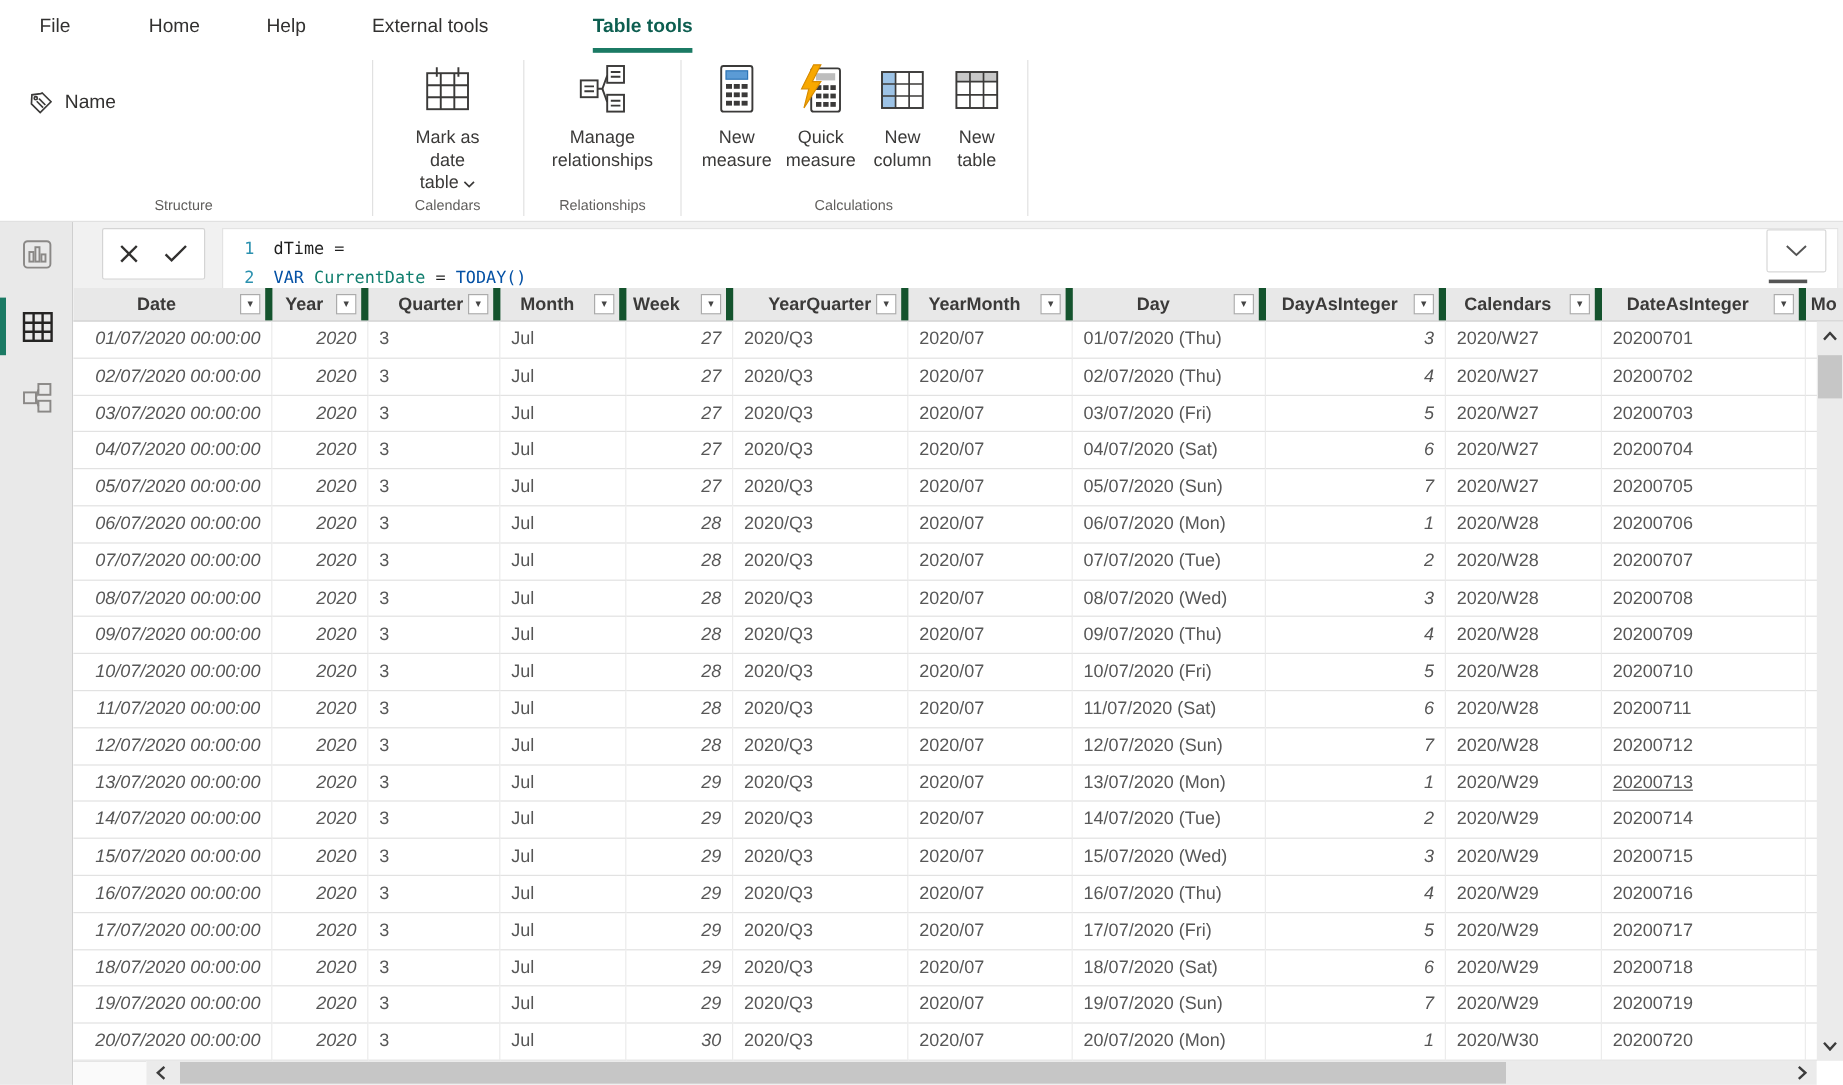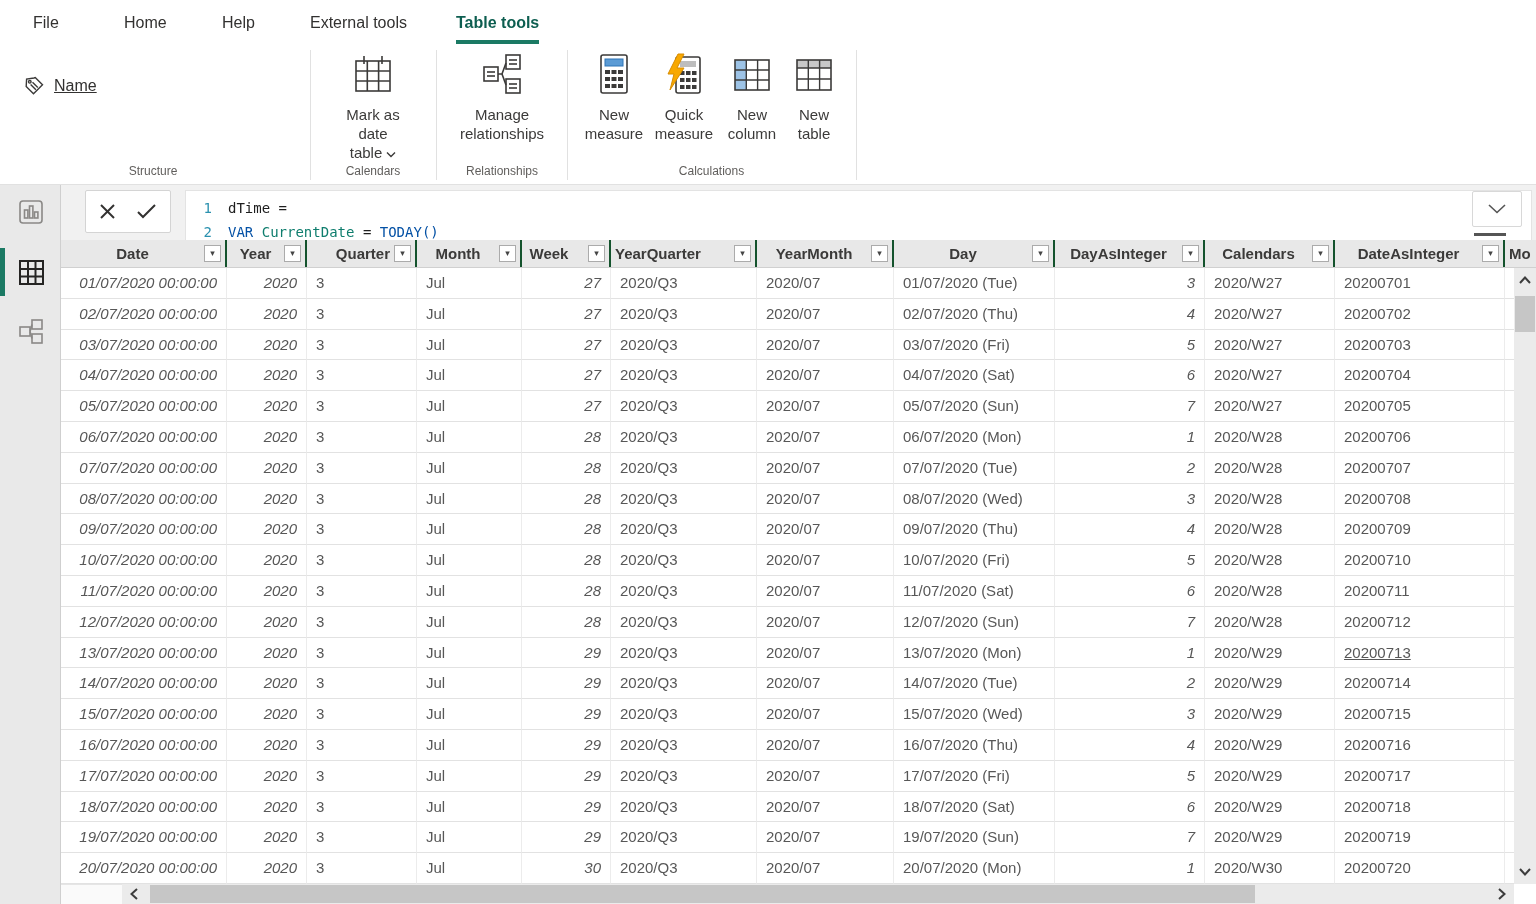--- a/index.html
+++ b/index.html
@@ -8,42 +8,42 @@
 
   
   #ribbon { position:absolute; left:0; top:0; width:1536px; height:185px; background:#fff; border-bottom:1px solid #e1e1e1; }
   .tab { position:absolute; top:0; height:44px; display:flex; align-items:flex-end; padding-bottom:12px; font-size:16px; color:#323130; cursor:pointer; }
   .tab.active { color:#0d5e50; font-weight:bold; }
   .tab.active::after { content:""; position:absolute; left:0; right:0; bottom:0; height:4px; background:#1b7a64; }
   .rgroup-label { position:absolute; top:164px; font-size:12px; color:#605e5c; text-align:center; }
   .vsep { position:absolute; top:50px; height:130px; width:1px; background:#e1e1e1; }
   .ribbon-btn { position:absolute; top:52px; display:flex; flex-direction:column; align-items:center; cursor:pointer; color:#3b3a39; }
   .ribbon-btn .lbl { font-size:15px; line-height:19px; text-align:center; color:#3b3a39; }
-  .name-row { position:absolute; left:22px; top:74px; display:flex; align-items:center;text-decoration:underline; }
+  .name-row { position:absolute; left:22px; top:74px; display:flex; align-items:center; }
   .name-row .nlabel { font-size:16px; margin:0 10px 0 8px; color:#323130; }
   #name-input { width:190px; height:33px; border:1px solid #7a7a7a; background:#fff; font-size:15px; padding:0 9px; font-family:"Liberation Sans",sans-serif; color:#252423; }
   .chev { display:inline-block; margin-left:4px; }
 
   
   #sidebar { position:absolute; left:0; top:185px; width:61px; bottom:0; background:#e9e9e9; border-right:1px solid #cfcfcf; }
   .side-icon { position:absolute; left:16px; width:30px; height:30px; display:flex; align-items:center; justify-content:center; cursor:pointer; }
   #active-bar { position:absolute; left:0; top:63px; width:5px; height:48px; background:#1b7a64; }
   #formula-row { position:absolute; left:61px; top:185px; right:0; height:55px; background:#f1f1f1; overflow:hidden; }
   #fx-buttons { position:absolute; left:24px; top:5px; width:86px; height:43px; background:#fff; border:1px solid #d4d4d4; border-radius:2px; display:flex; align-items:center; justify-content:center; gap:20px; }
   #fx-field { position:absolute; left:124px; top:5px; right:4px; height:62px; background:#fff; border:1px solid #e3e3e3; padding-top:5px; }
   .fx-line { display:flex; font-family:"DejaVu Sans Mono", monospace; font-size:14px; line-height:24px; }
   .fx-num { width:26px; text-align:right; color:#2b91af; }
   .fx-code { margin-left:16px; white-space:pre; }
   #fx-expand { position:absolute; right:14px; top:6px; width:50px; height:36px; background:#fff; border:1px solid #d8d8d8; border-radius:2px; display:flex; align-items:center; justify-content:center; cursor:pointer; }
   #fx-grip { position:absolute; right:30px; top:48px; width:32px; height:3px; background:#555; }
 
   
   #grid { position:absolute; left:61px; top:240px; right:0; bottom:0; background:#fff; overflow:hidden; }
   #ghead { display:flex; height:28px; background:#e8e8e8; border-bottom:1px solid #d0d0d0; }
-  .hcell { display:flex; align-items:center; border-right:2px solid #14532d; flex:none; }
+  .hcell { display:flex; align-items:center; border-right:6px solid #14532d; flex:none; }
   .hcell .hlabel { flex:1; text-align:center; font-weight:bold; font-size:15px; color:#3b3a39; overflow:hidden; white-space:nowrap; padding:0 4px; }
   .filter-btn { width:17px; height:17px; background:#fff; border:1px solid #ababab; margin-right:4px; display:flex; align-items:center; justify-content:center; flex:none; cursor:pointer; }
   .filter-btn span { font-size:9px; color:#444; line-height:9px; }
   .grow { display:flex; height:30.8px; }
   .gcell { flex:none; font-size:15px; color:#575757; line-height:29.8px; padding:0 9px; border-right:1px solid #ececec; border-bottom:1px solid #e2e2e2; overflow:hidden; white-space:nowrap; }
   .gcell.it { font-style:italic; }
   .gcell.r { text-align:right; }
 
   
   #vscroll { position:absolute; right:0; top:268px; width:22px; bottom:20px; background:#ebebeb; }
@@ -56,21 +56,21 @@
   svg { display:block; }
 </style>
 </head>
 <body>
 
 <div id="ribbon">
   <div class="tab" style="left:33px">File</div>
   <div class="tab" style="left:124px">Home</div>
   <div class="tab" style="left:222px">Help</div>
   <div class="tab" style="left:310px">External tools</div>
-  <div class="tab active" style="left:456px">Table tools</div>
+  <div class="tab active" style="left:494px">Table tools</div>
 
   <div class="name-row">
     <span>
       <svg width="24" height="24" viewBox="0 0 24 24" fill="none" stroke="#3b3a39" stroke-width="1.4">
         <path d="M13.2 3.5 L20.5 10.8 L11.5 19.8 L4.2 12.5 L4.6 5 L12 4 Z" transform="rotate(0 12 12)"></path>
         <circle cx="7.8" cy="7.8" r="1.3"></circle>
         <line x1="10.5" y1="8.2" x2="15.8" y2="13.5"></line>
         <line x1="8.6" y1="10.4" x2="13.9" y2="15.7"></line>
       </svg>
     </span>
@@ -296,21 +296,21 @@
           <span>▾</span>
         </div>
       </div>
       <div class="hcell" style="width: 89px; gap: 12px;">
         <span class="hlabel" style="text-align: center;">Week</span>
         <div class="filter-btn">
           <span>▾</span>
         </div>
       </div>
       <div class="hcell" style="width: 146px;">
-        <span class="hlabel" style="text-align: left;">YearQuarter</span>
+        <span class="hlabel" style="text-align: right;">YearQuarter</span>
         <div class="filter-btn">
           <span>▾</span>
         </div>
       </div>
       <div class="hcell" style="width: 137px;">
         <span class="hlabel" style="text-align: center;">YearMonth</span>
         <div class="filter-btn">
           <span>▾</span>
         </div>
       </div>
@@ -344,21 +344,21 @@
     </div>
   <div id="gbody">
       <div class="grow">
         <div class="gcell it r" style="width: 166px;">01/07/2020 00:00:00</div>
         <div class="gcell it r" style="width: 80px;">2020</div>
         <div class="gcell" style="width: 110px;">3</div>
         <div class="gcell" style="width: 105px;">Jul</div>
         <div class="gcell it r" style="width: 89px;">27</div>
         <div class="gcell" style="width: 146px;">2020/Q3</div>
         <div class="gcell" style="width: 137px;">2020/07</div>
-        <div class="gcell" style="width: 161px;">01/07/2020 (Tue)</div>
+        <div class="gcell" style="width: 161px;">01/07/2020 (Thu)</div>
         <div class="gcell it r" style="width: 150px;">3</div>
         <div class="gcell" style="width: 130px;">2020/W27</div>
         <div class="gcell" style="width: 170px;">20200701</div>
         <div class="gcell" style="width: 40px;"></div>
       </div>
       <div class="grow">
         <div class="gcell it r" style="width: 166px;">02/07/2020 00:00:00</div>
         <div class="gcell it r" style="width: 80px;">2020</div>
         <div class="gcell" style="width: 110px;">3</div>
         <div class="gcell" style="width: 105px;">Jul</div>

